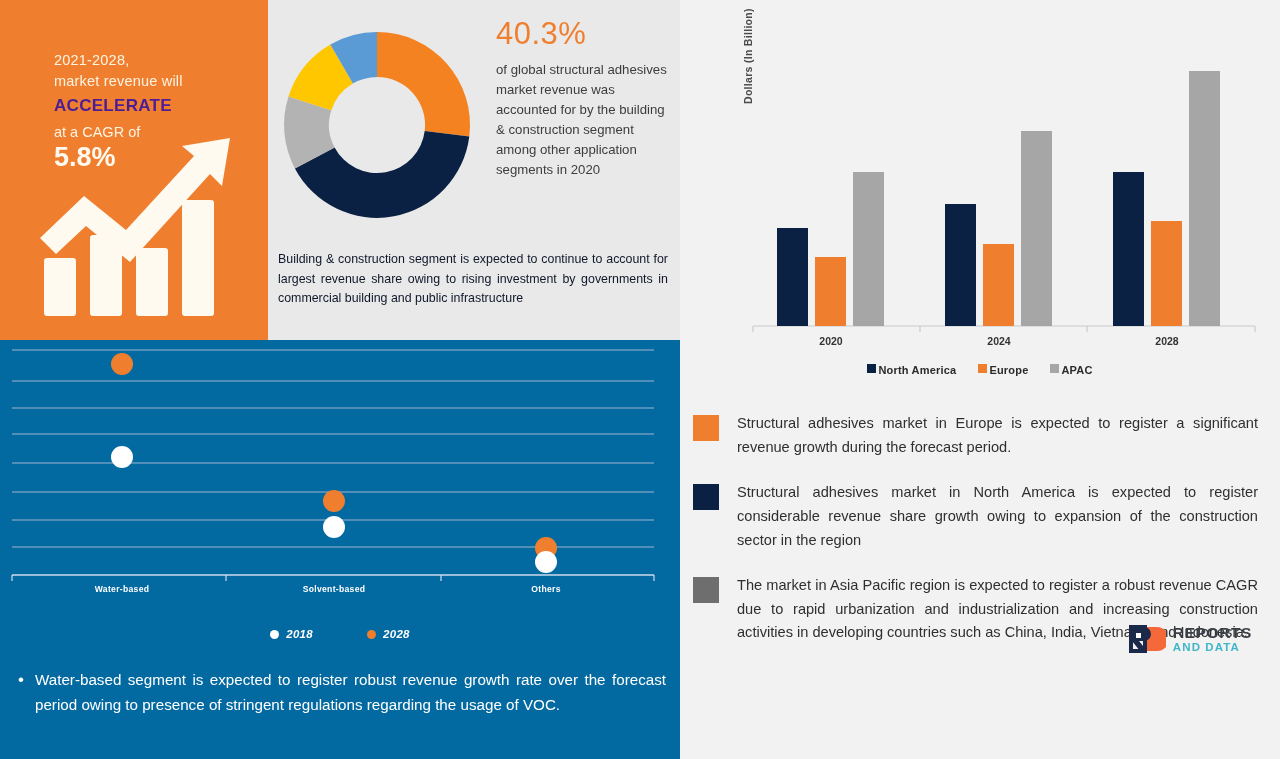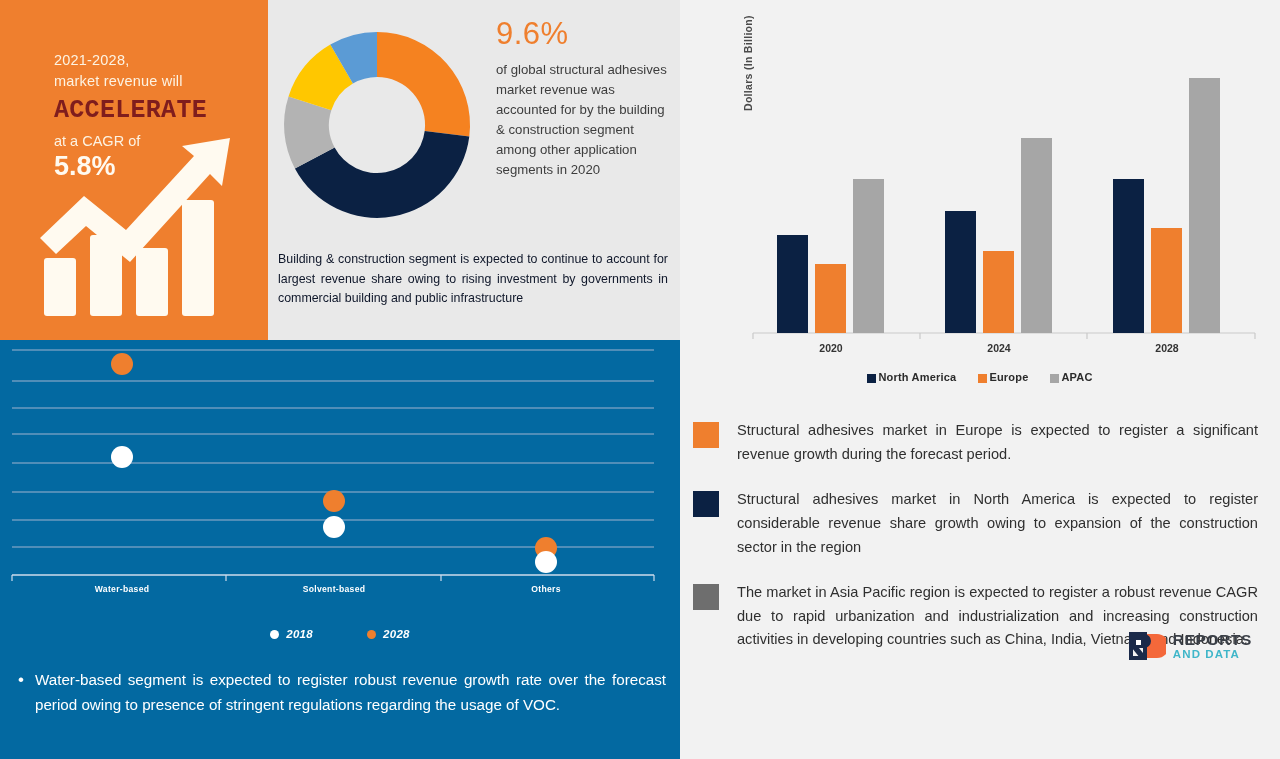--- a/index.html
+++ b/index.html
@@ -13,22 +13,22 @@
   .page { position:absolute; inset:0; }
 
   
   .cagr-panel {
     position:absolute; left:0; top:0; width:272px; height:340px;
     background:#ef7f2e; overflow:hidden;
   }
   .cagr-text { position:absolute; left:54px; top:50px; width:200px; color:#fdf3e2; }
   .cagr-years { font-size:14.5px; line-height:1.45; letter-spacing:.2px; }
   .cagr-accelerate {
-    font-size:25px; font-weight:700; letter-spacing:.3px;
-    line-height:1.1; margin-top:5px; color:#7f1d1d;font-family:Liberation Mono, monospace;
+    font-size:17px; font-weight:700; letter-spacing:.3px;
+    line-height:1.1; margin-top:5px; color:#4c1d95;
   }
   .cagr-at { font-size:14.5px; margin-top:6px; line-height:1.4; }
   .cagr-value { font-size:27px; font-weight:700; margin-top:1px; line-height:1.1; color:#fffaf0; }
   .cagr-graphic { position:absolute; left:22px; top:130px; width:240px; height:190px; }
 
   
   .donut-panel {
     position:absolute; left:268px; top:0; width:412px; height:340px;
     background:#e9e9e9;
   }
@@ -65,35 +65,35 @@
     display:flex; gap:11px;
   }
   .dot-bullet-mark { color:#ffffff; font-size:17px; line-height:1.45; }
   .dot-bullet-text {
     font-size:15.2px; color:#ffffff; line-height:1.62;
     text-align:justify; text-justify:inter-word;
   }
 
   
   .right-panel {
-    position:absolute; left:680px; top:11px; width:600px; height:672px;
+    position:absolute; left:680px; top:4px; width:600px; height:672px;
     background:#f2f2f2;
   }
   .bar-chart { position:absolute; left:55px; top:30px; width:530px; height:360px; }
   .axis-title {
     position:absolute; left:62px; top:100px;
     font-size:10.5px; color:#4a4a4a; font-weight:600;
     transform:rotate(-90deg); transform-origin:left top;
     white-space:nowrap; letter-spacing:.3px;
   }
   .bar-legend {
     position:absolute; left:0; right:0; top:360px;
     display:flex; justify-content:center; align-items:center; gap:22px;
   }
-  .bar-legend-item { display:flex; align-items:flex-end; gap:2px; }
+  .bar-legend-item { display:flex; align-items:flex-start; gap:2px; }
   .bar-legend-sw { width:9px; height:9px; display:block; }
   .bar-legend-label { font-size:11px; font-weight:700; color:#2b2b2b; letter-spacing:.2px; }
 
   .bullets { position:absolute; left:13px; top:408px; right:22px; }
   .bullet-row { display:flex; gap:18px; margin-bottom:22px; }
   .bullet-sw { width:26px; height:26px; flex:0 0 26px; margin-top:3px; }
   .bullet-text {
     font-size:14.6px; color:#2f2f2f; line-height:1.62;
     text-align:justify; text-justify:inter-word;
   }
@@ -135,21 +135,21 @@
 
           <path fill="#f58220" d="M 0 -93 A 93 93 0 0 1 92.3 11.5 L 47.7 5.9 A 48 48 0 0 0 0 -48 Z"></path>
           <path fill="#0b2143" d="M 92.3 11.5 A 93 93 0 0 1 -82.1 43.5 L -42.4 22.5 A 48 48 0 0 0 47.7 5.9 Z"></path>
           <path fill="#b3b3b3" d="M -82.1 43.5 A 93 93 0 0 1 -88.5 -28.6 L -45.7 -14.8 A 48 48 0 0 0 -42.4 22.5 Z"></path>
           <path fill="#ffc700" d="M -88.5 -28.6 A 93 93 0 0 1 -46.7 -80.4 L -24.1 -41.5 A 48 48 0 0 0 -45.7 -14.8 Z"></path>
           <path fill="#5b9bd5" d="M -46.7 -80.4 A 93 93 0 0 1 0 -93 L 0 -48 A 48 48 0 0 0 -24.1 -41.5 Z"></path>
         </g>
       </svg>
     </div>
     <div class="pct-block">
-      <div class="pct-number">9.6%</div>
+      <div class="pct-number">40.3%</div>
       <div class="pct-desc">of global structural adhesives market revenue was accounted for by the building &amp; construction segment among other application segments in 2020</div>
     </div>
     <div class="donut-caption">Building &amp; construction segment is expected to continue to account for largest revenue   share owing to rising investment by governments in commercial building and public infrastructure</div>
   </div>
 
   <div class="dot-panel">
     <svg class="dot-chart" viewBox="0 0 680 270">
       <g stroke="#9fb4cf" stroke-width="1.1">
         <line x1="12" y1="10" x2="654" y2="10"></line>
         <line x1="12" y1="41" x2="654" y2="41"></line>

